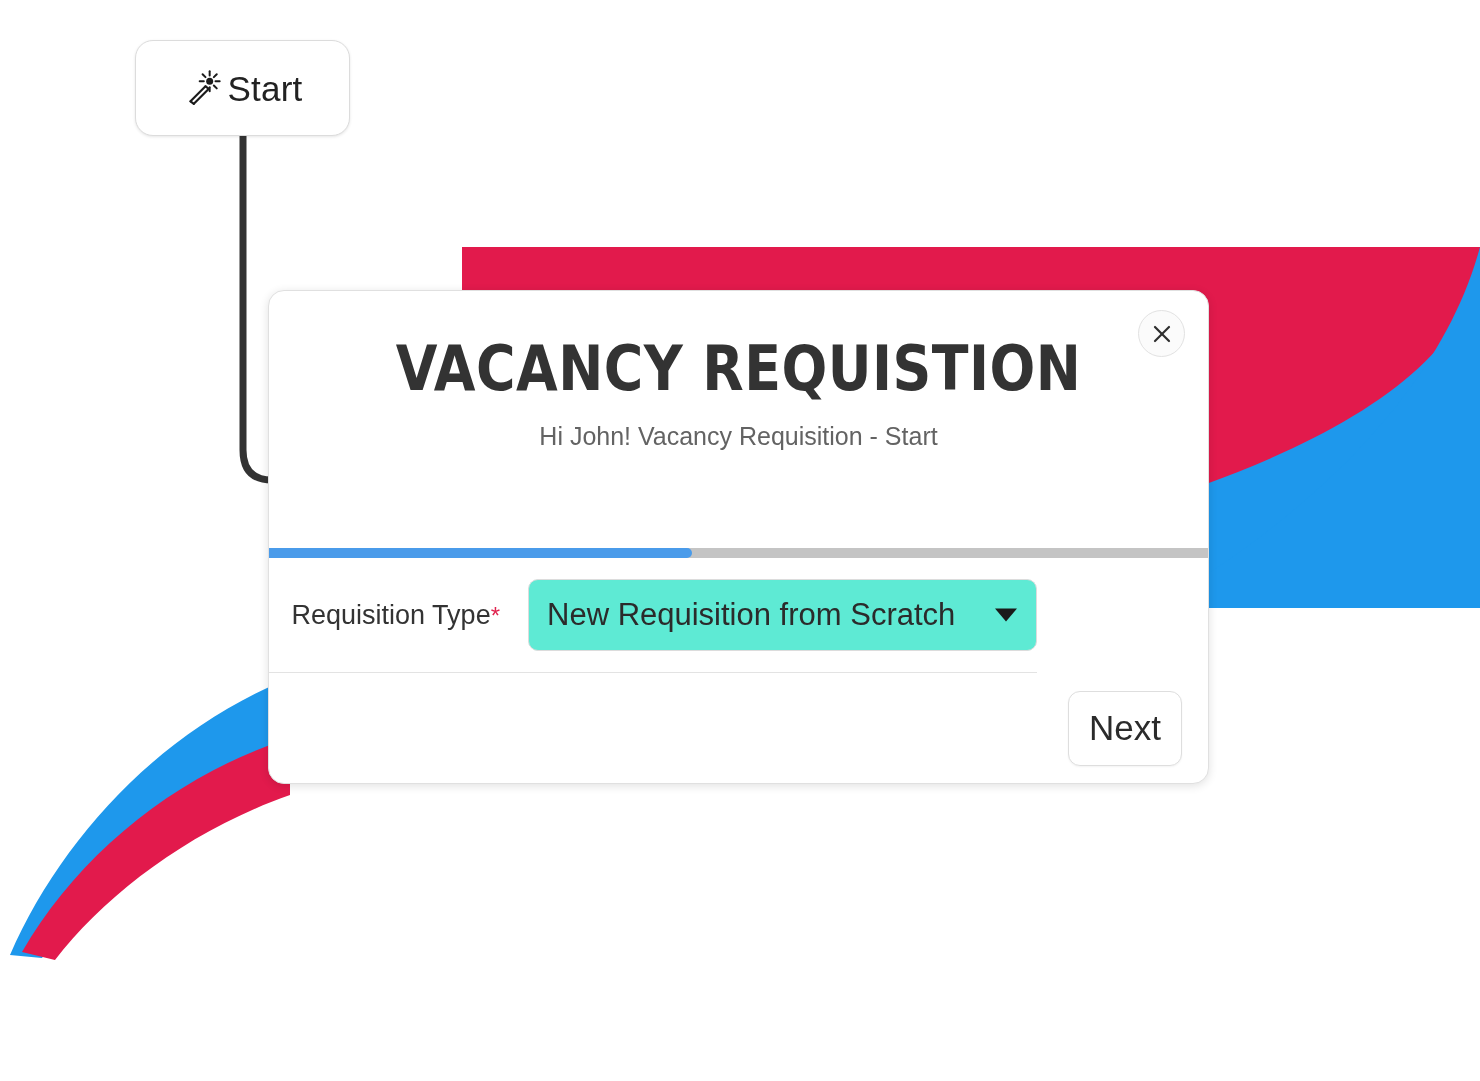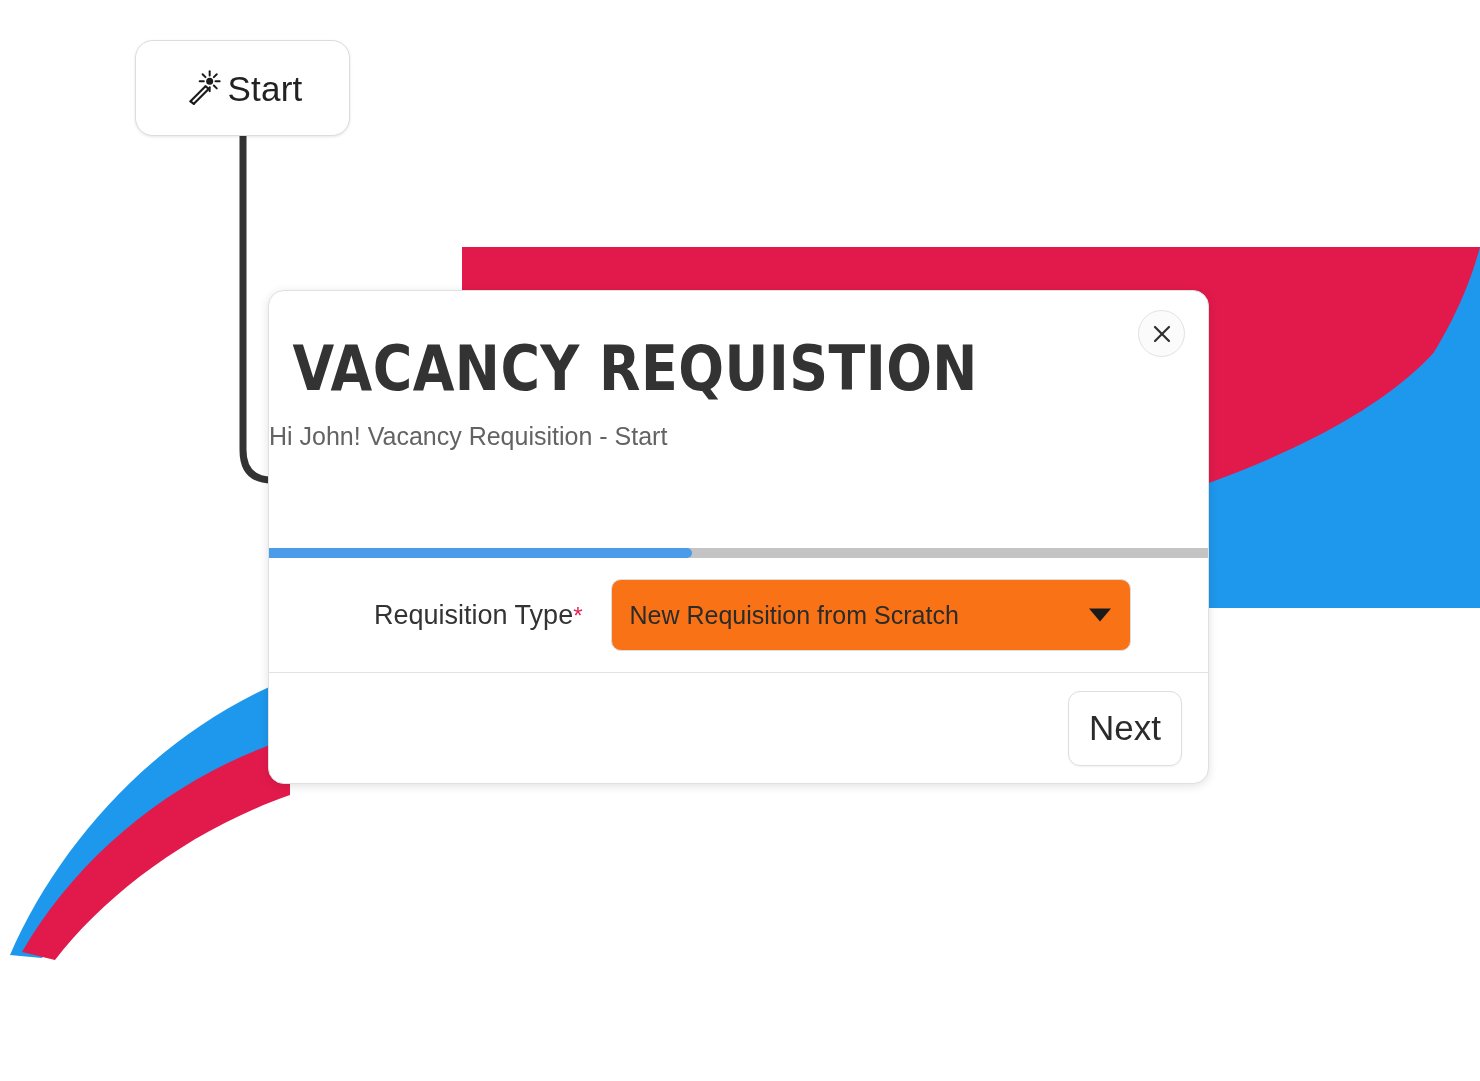--- a/index.html
+++ b/index.html
@@ -93,21 +93,21 @@
     display: flex;
     align-items: center;
     justify-content: center;
     cursor: pointer;
     box-sizing: border-box;
   }
   #close-button svg { display: block; }
 
   .card-header {
     padding-top: 46px;
-    text-align: left;
+    text-align: center;
   }
   .card-title {
     font-family: "DejaVu Sans Condensed", "Liberation Sans Narrow", "Liberation Sans", sans-serif;
     font-weight: bold;
     font-size: 63px;
     letter-spacing: 0.5px;
     color: #333333;
     line-height: 1.02;
     transform: scaleX(0.95);
     transform-origin: center;
@@ -134,21 +134,21 @@
     height: 100%;
     background: #4a9bea;
     border-radius: 0 5px 5px 0;
   }
 
   
   .form-area {
     position: absolute;
     left: 0;
     top: 267px;
-    width: 939px;
+    width: 768px;
     height: 115px;
     display: flex;
     align-items: center;
     justify-content: center;
     gap: 0;
     border-bottom: 1px solid #e3e3e3;
     box-sizing: border-box;
   }
   .field-label {
     font-size: 27px;
@@ -167,26 +167,26 @@
     position: relative;
     margin-left: 28px;
     width: 520px;
     height: 72px;
   }
   .select-box {
     width: 100%;
     height: 100%;
     border: 1px solid #dcdcdc;
     border-radius: 10px;
-    background: #f97316;
+    background: #5eead4;
     box-sizing: border-box;
     display: flex;
     align-items: center;
     padding-left: 18px;
-    font-size: 25px;
+    font-size: 31px;
     color: #2b2b2b;
     cursor: pointer;
   }
   .select-arrow {
     position: absolute;
     right: 20px;
     top: 50%;
     transform: translateY(-50%);
     width: 0; height: 0;
     border-left: 11px solid transparent;

